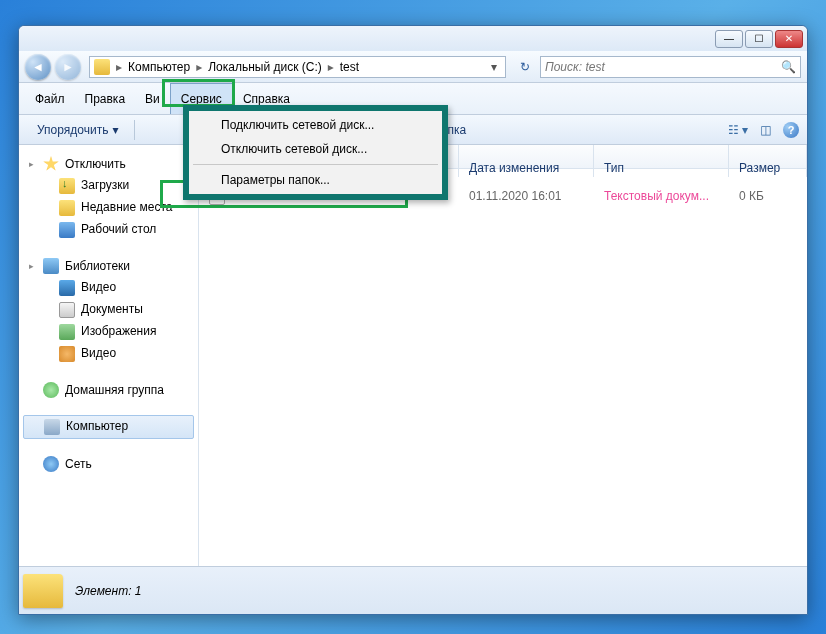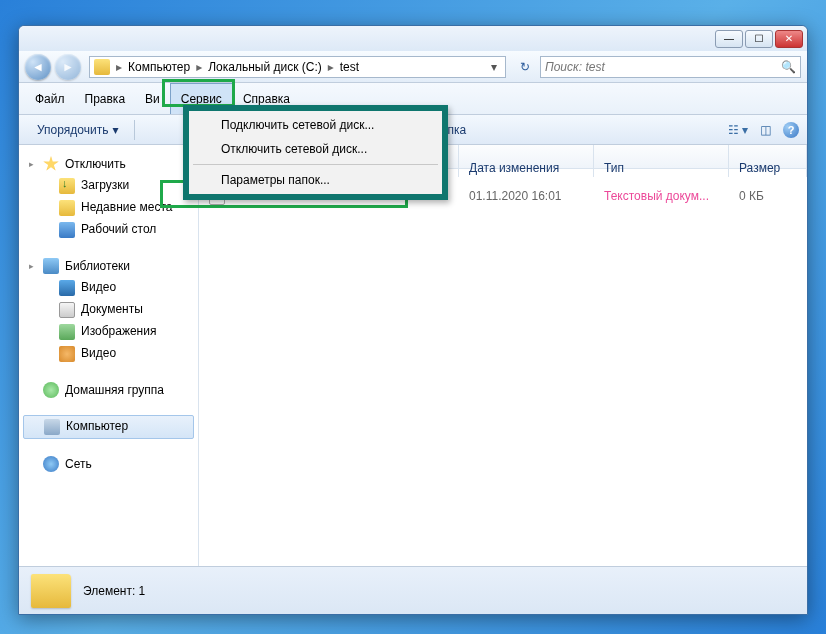--- a/index.html
+++ b/index.html
@@ -54,21 +54,21 @@
 .ico-txt{ background:#fff; border:1px solid #aaa; position:relative; }
 .ico-txt::before{content:""; position:absolute; top:3px; left:2px; right:2px; height:1px; background:#888; box-shadow:0 3px #888, 0 6px #888;}
 .filearea { flex: 1; background: #fff; display:flex; flex-direction:column; }
 .columns { height: 24px; background: linear-gradient(#fcfdfe,#eff4fa); border-bottom: 1px solid #d9e3ee; display: flex; }
 .col { padding: 16px 10px; border-right: 1px solid #d9e3ee; color:#1a3a6e; cursor:pointer; }
 .col.name{ width: 260px; } .col.date{ width:135px; } .col.type{ width:135px; } .col.size{ flex:1; }
 .filelist { flex:1; }
 .row { display: flex; padding: 2px 0; }
 .cell { padding: 2px 10px; white-space:nowrap; overflow:hidden; text-overflow:ellipsis;margin-top:16px; }
 .cell.name{ width:260px; display:flex; align-items:center; gap:6px; } .cell.date{ width:135px; color:#666; } .cell.type{ width:135px; color:#ec4899; } .cell.size{ flex:1; color:#666; }
-.statusbar { height: 48px; background: linear-gradient(#e8f0fa,#dbe7f5); border-top: 1px solid #c0cddd; display:flex; align-items:center; padding:4px 12px; gap:12px; }
+.statusbar { height: 48px; background: linear-gradient(#e8f0fa,#dbe7f5); border-top: 1px solid #c0cddd; display:flex; align-items:center; padding:4px 4px; gap:12px;font-style:italic; }
 .status-folder { width: 40px; height: 34px; background: linear-gradient(#fce27a,#e6b93c); border-radius: 2px 4px 2px 2px; box-shadow: 0 1px 2px rgba(0,0,0,.2); }
 .dropdown { position: absolute; left: 164px; top: 79px; width: 265px; background: #f2f2f2; border: 6px solid #0f766e; box-shadow: 2px 3px 6px rgba(0,0,0,.3); padding: 2px; z-index: 10; }
 .dd-item { padding: 5px 20px 5px 30px; cursor: pointer; position:relative; }
 .dd-sep { height:1px; background:#c8c8c8; margin: 3px 2px; }
 </style>
 </head>
 <body>
 
 <div class="window">
 

